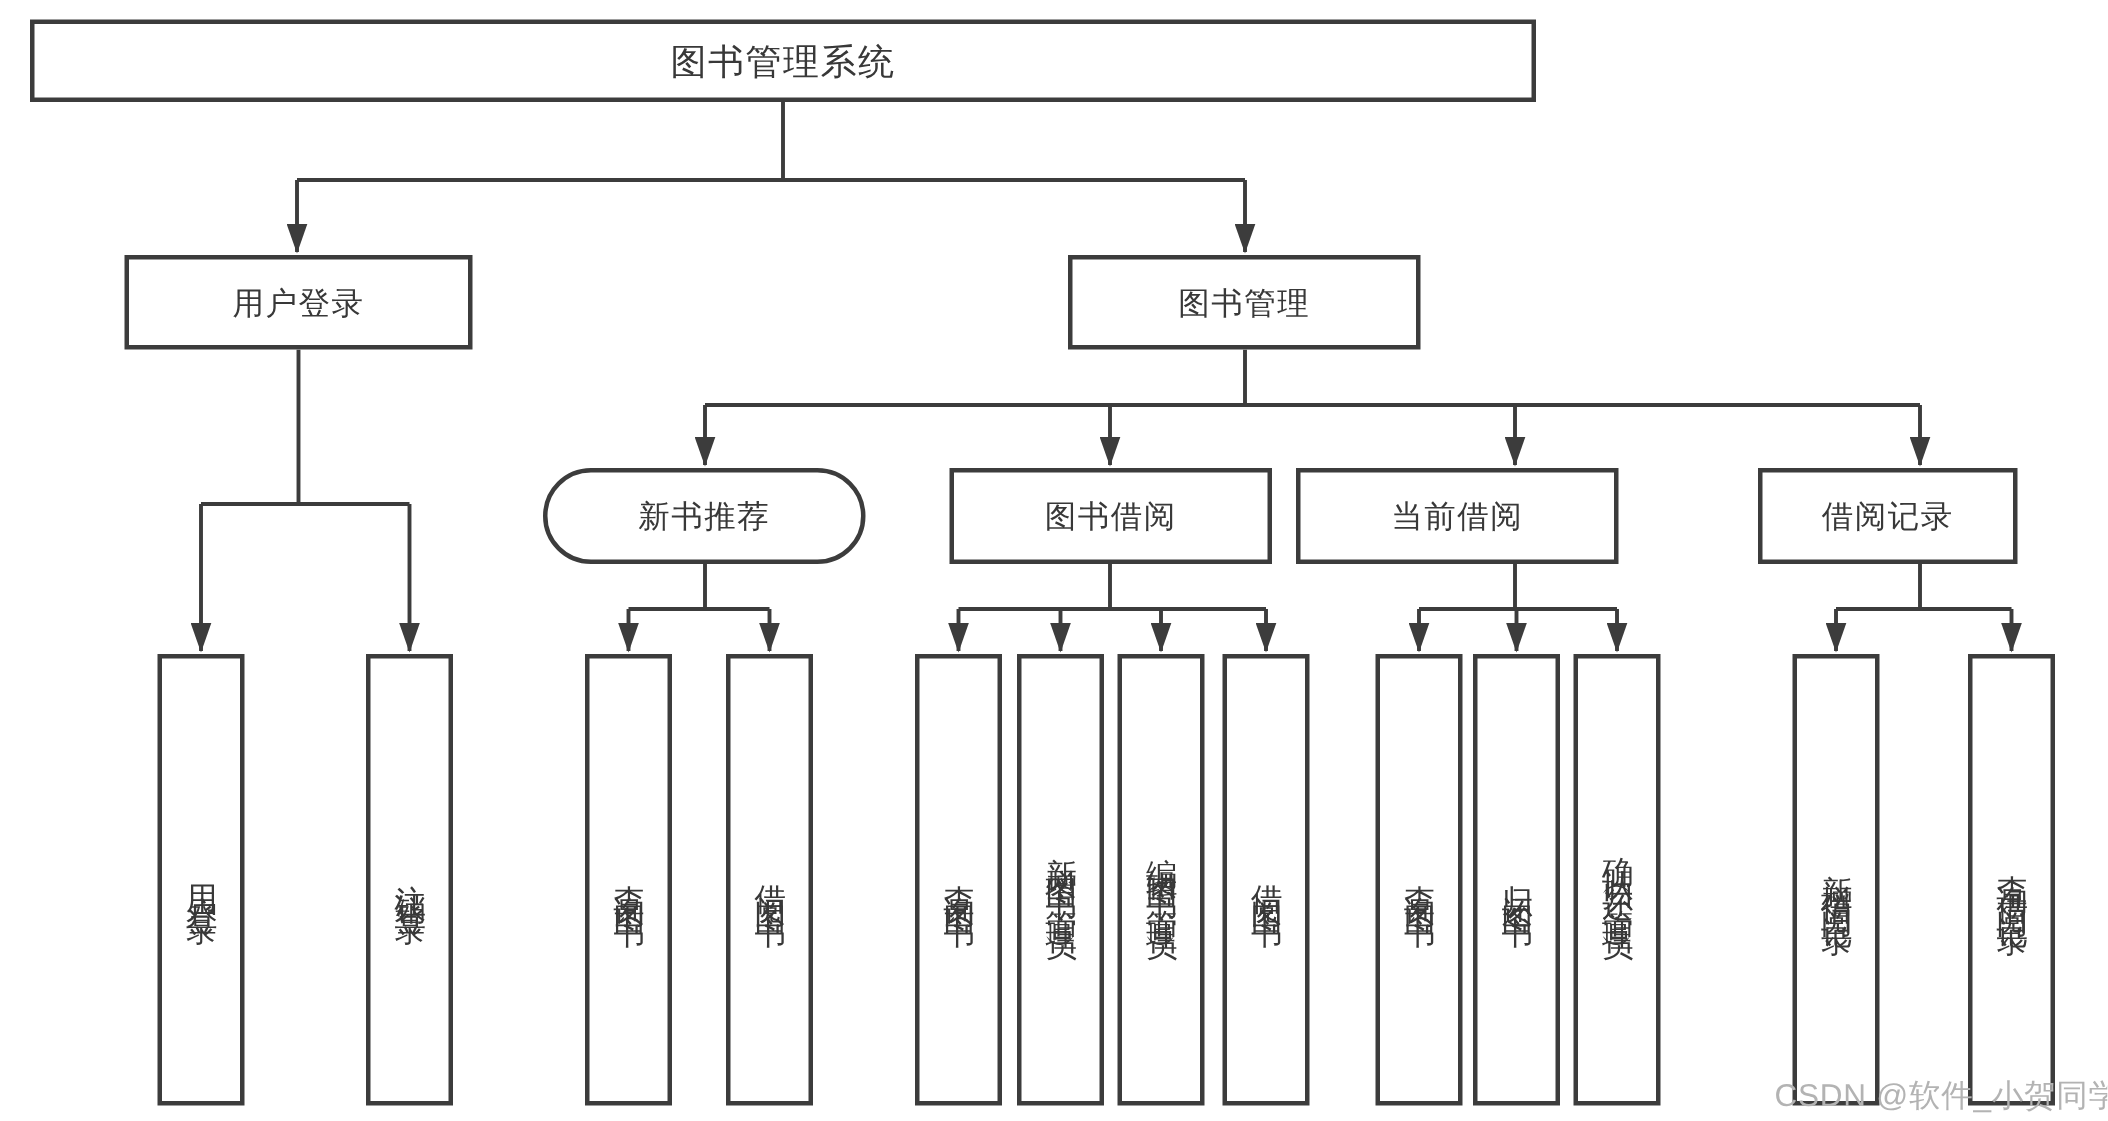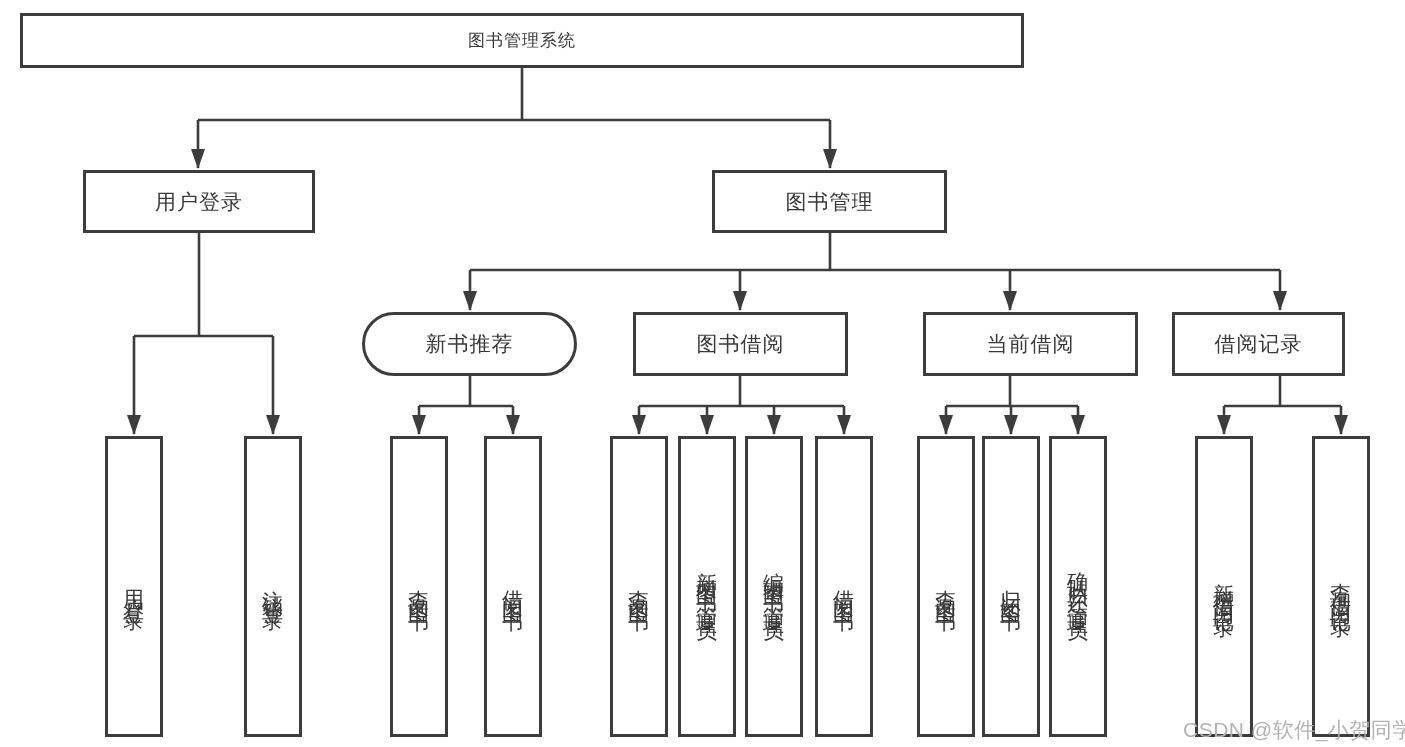--- a/index.html
+++ b/index.html
@@ -36,21 +36,21 @@
   .box {
     position: absolute;
     background: var(--bg);
     border: 3px solid var(--line);
     display: flex;
     align-items: center;
     justify-content: center;
     color: var(--text);
     z-index: 1;
   }
-  .box.root  { font-size: 17px; letter-spacing: 1px; }
+  .box.root  { font-size: 24px; letter-spacing: 1px; }
   .box.node  { font-size: 21px; letter-spacing: 1px; }
 
   .box.leaf {
     top: 436px;
     width: 58px;
     height: 301px;
     font-size: 21px;
   }
   .box.leaf .vtext {
     writing-mode: vertical-rl;
@@ -124,21 +124,21 @@
     <path class="wire" d="M1341,406 V434" marker-end="url(#arrow)"></path>
   </svg>
 
   <div class="box root" style="left:20px; top:13px; width:1004px; height:55px;">图书管理系统</div>
 
   <div class="box node" style="left:83px; top:170px; width:232px; height:63px;">用户登录</div>
   <div class="box node" style="left:712px; top:170px; width:235px; height:63px;text-align:center;">图书管理</div>
 
   <div class="box node" style="left:362px; top:312px; width:215px; height:64px;border-radius:32px;">新书推荐</div>
   <div class="box node" style="left:633px; top:312px; width:215px; height:64px;">图书借阅</div>
-  <div class="box node" style="left:923px; top:312px; width:215px; height:64px;">当前借阅</div>
+  <div class="box node" style="left:864px; top:312px; width:215px; height:64px;">当前借阅</div>
   <div class="box node" style="left:1172px; top:312px; width:173px; height:64px;">借阅记录</div>
 
   <div class="box leaf" style="left:105px;">
     <span class="vtext">用户登录</span>
   </div>
   <div class="box leaf" style="left:244px;">
     <span class="vtext">注销登录</span>
   </div>
 
   <div class="box leaf" style="left:390px;">

